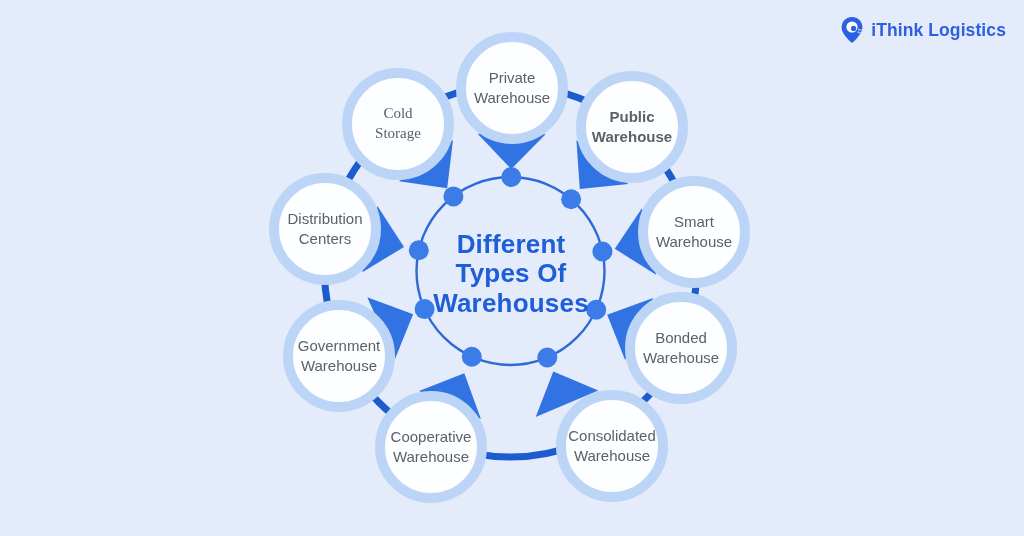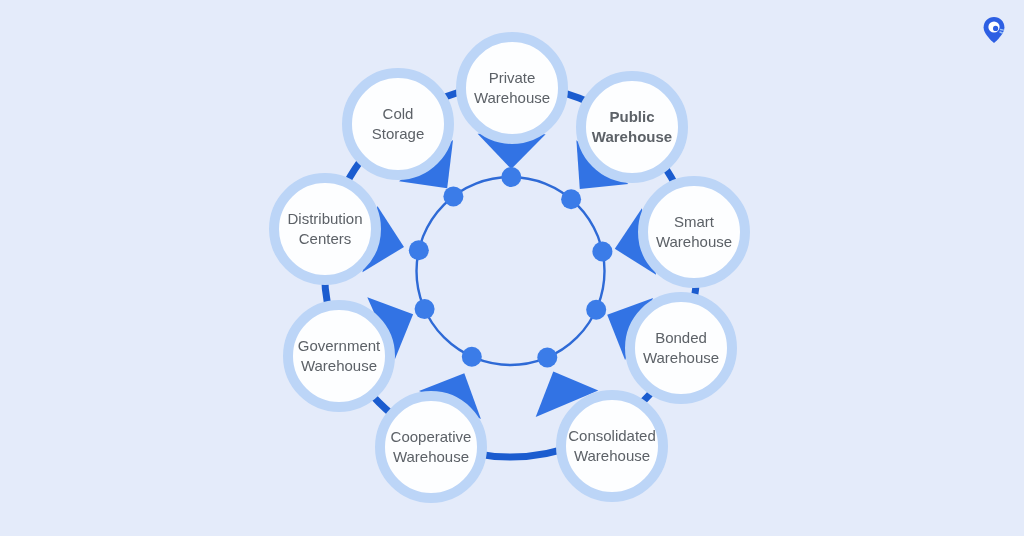--- a/index.html
+++ b/index.html
@@ -88,29 +88,33 @@
 Warehouse</span>
       </div>
       <div class="node" style="left: 283px; top: 300px;">
         <span class="label">Government
 Warehouse</span>
       </div>
       <div class="node" style="left: 269px; top: 173px;">
         <span class="label">Distribution
 Centers</span>
       </div>
-      <div class="node" style="left: 342px; top: 68px;">
+      <div class="node" style="left: 342px; top: 68px; font-family: Liberation Serif, serif;">
         <span class="label">Cold
 Storage</span>
       </div>
     </div>
 
+  <div class="center-title">Different
+Types Of
+Warehouses</div>
 
   <div class="logo">
     <svg width="24" height="28" viewBox="0 0 24 28">
       <path d="M12 1C6.1 1 1.6 5.6 1.6 11.2c0 4.7 3.5 8.7 7.3 13L12 27l3.1-2.8c3.8-4.3 7.3-8.3 7.3-13C22.4 5.6 17.9 1 12 1z" fill="#2d5fe3"></path>
       <circle cx="12" cy="11" r="5.6" fill="#ffffff"></circle>
       <circle cx="13.6" cy="12.4" r="2.6" fill="#2d5fe3"></circle>
       <path d="M18.5 13.5l3 .6M18 16l2.4 1" stroke="#9cc0f5" stroke-width="1.4" fill="none" stroke-linecap="round"></path>
     </svg>
+    <span class="brand-text">iThink Logistics</span>
   </div>
 
 </div>
 
 </body></html>

